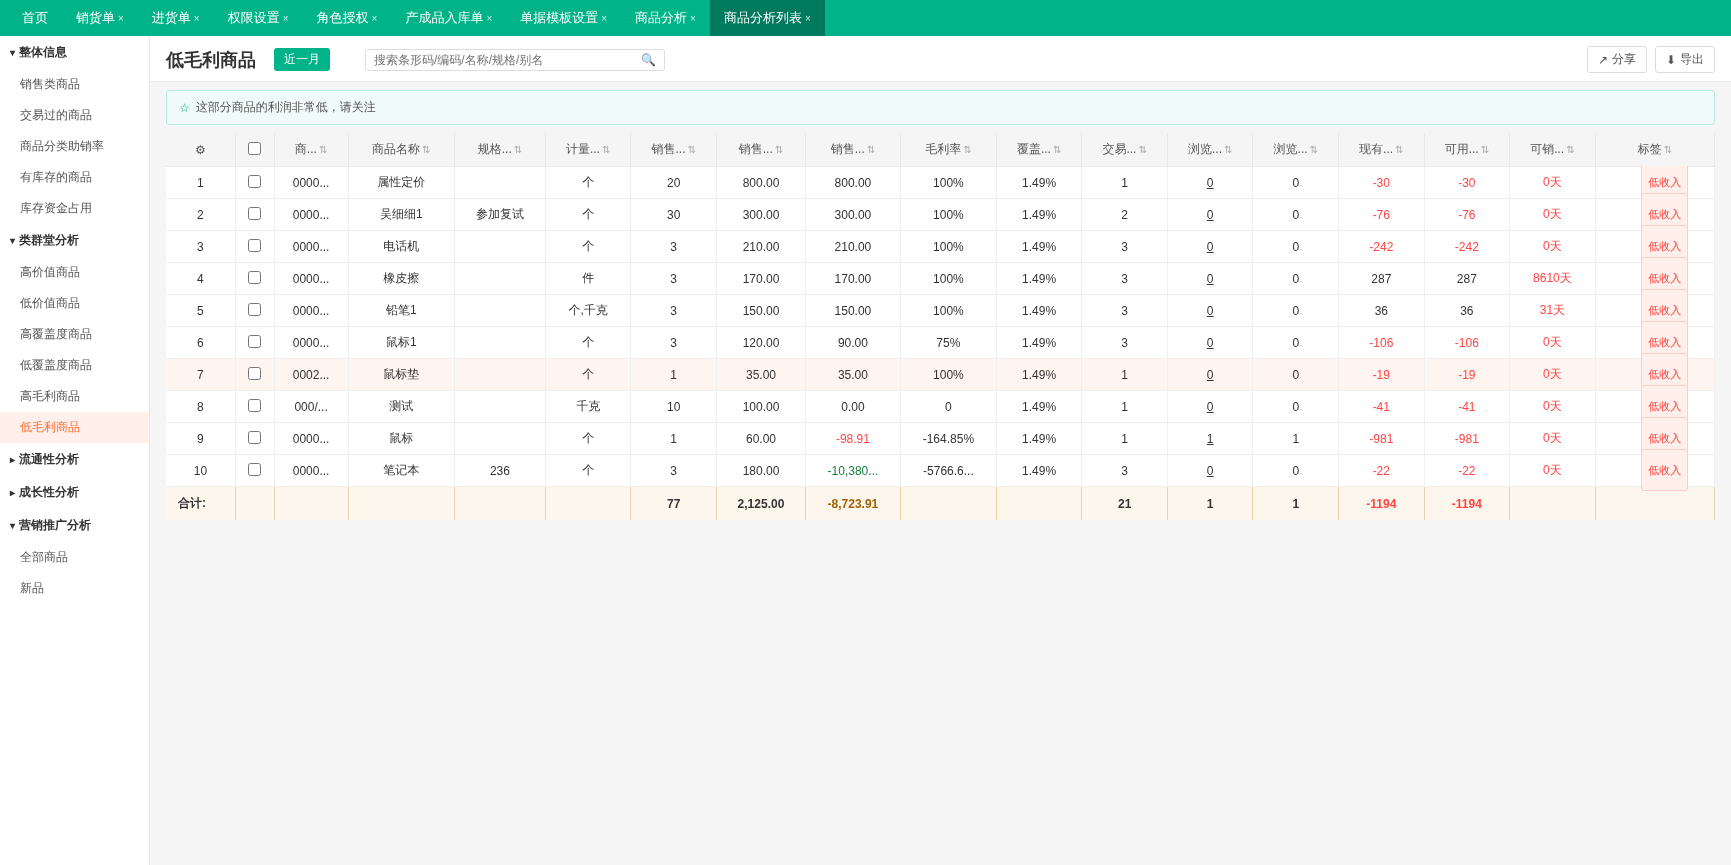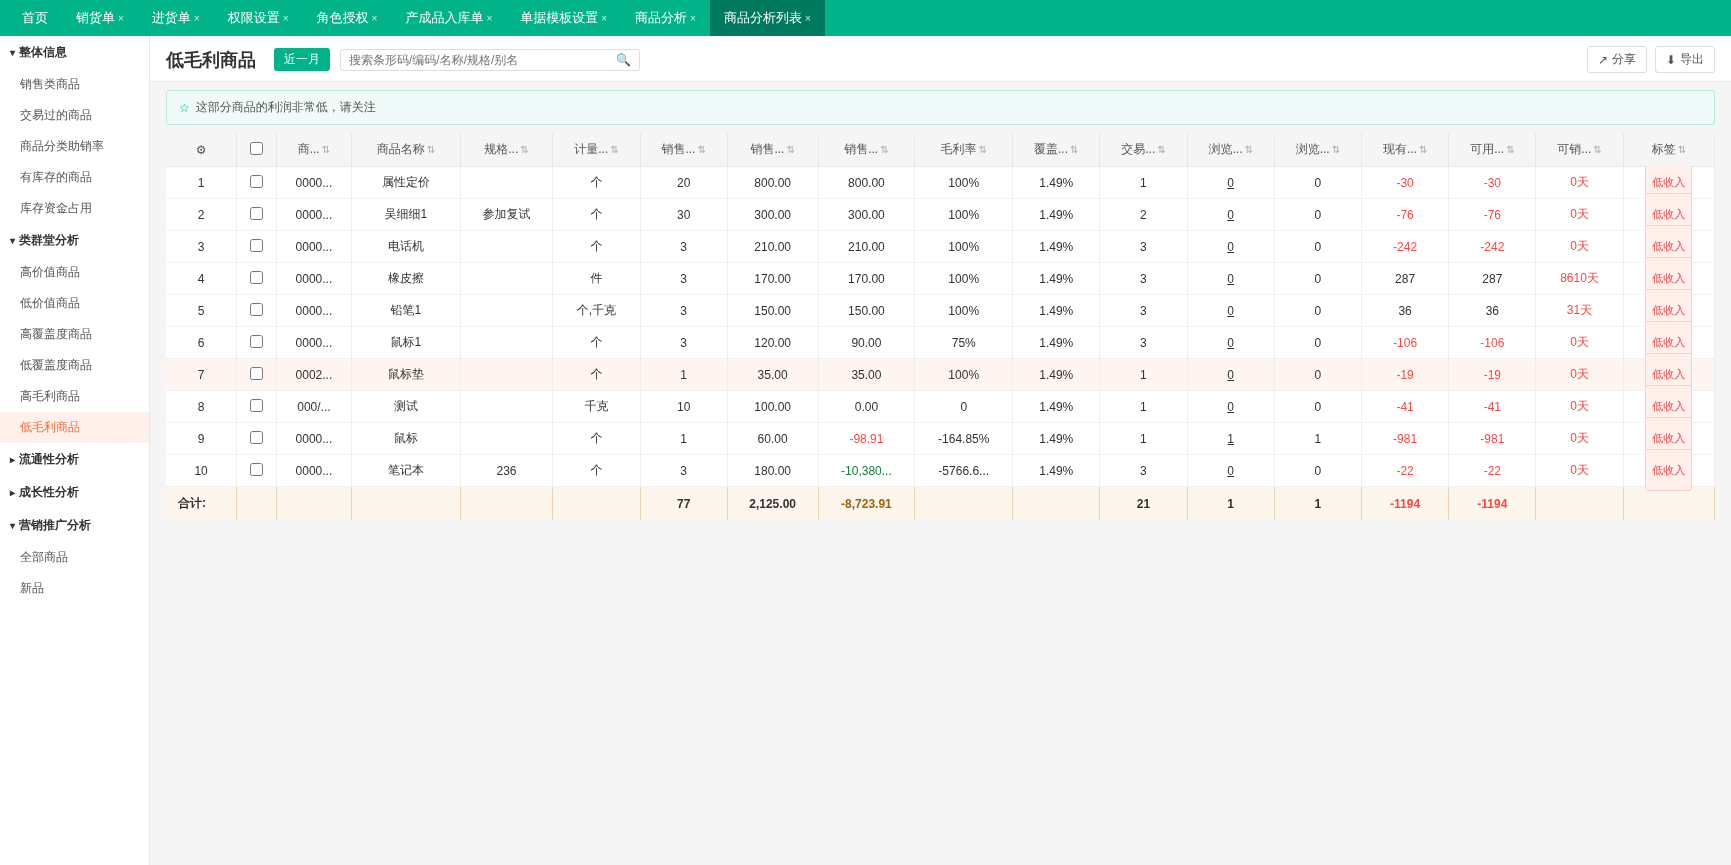--- a/index.html
+++ b/index.html
@@ -22,39 +22,39 @@
     .sidebar-item { padding: 7px 10px 7px 20px; color: #555; cursor: pointer; font-size: 12px; }
     .sidebar-item.active { background: #fff0eb; color: #ff6b35; }
 
     
     .main { flex: 1; display: flex; flex-direction: column; overflow: hidden; }
 
     
     .page-header { display: flex; align-items: center; padding: 10px 16px 8px; background: #fff; border-bottom: 1px solid #e8e8e8; gap: 10px; }
     .page-title { font-size: 18px; font-weight: bold; color: #333; margin-right: 8px; }
     .period-btn { background: #00b389; color: #fff; border: none; border-radius: 3px; padding: 3px 10px; cursor: pointer; font-size: 12px; }
-    .search-box { display: flex; align-items: center; border: 1px solid #ddd; border-radius: 3px; padding: 3px 8px; flex: 1; max-width: 300px; }
+    .search-box { display: flex; align-items: center; border: 1px solid #ddd; border-radius: 3px; padding: 3px 8px; flex: 1; max-width: 300px; margin-left: 25px; }
     .search-box input { border: none; outline: none; font-size: 12px; width: 100%; }
     .search-icon { color: #aaa; }
     .header-actions { margin-left: auto; display: flex; gap: 8px; }
     .action-btn { display: flex; align-items: center; gap: 4px; color: #555; cursor: pointer; font-size: 12px; border: 1px solid #ddd; padding: 4px 10px; border-radius: 3px; background: #fff; }
 
     
     .notice-bar { background: #f0faf8; border: 1px solid #b8eadf; margin: 8px 16px; padding: 8px 12px; border-radius: 3px; color: #555; font-size: 12px; display: flex; align-items: center; gap: 6px; }
     .notice-icon { color: #00b389; }
 
     
     .table-container { flex: 1; overflow: auto; padding: 0 16px; }
     table { width: 100%; border-collapse: collapse; background: #fff; font-size: 12px; }
     thead tr { background: #f5f5f5; }
     th { padding: 8px 6px; text-align: center; border-bottom: 1px solid #e8e8e8; border-right: 1px solid #e8e8e8; color: #555; font-weight: normal; white-space: nowrap; cursor: pointer; position: sticky; top: 0; background: #f5f5f5; z-index: 1; }
     th .sort-icon { margin-left: 2px; color: #aaa; font-size: 10px; }
     td { padding: 7px 6px; text-align: center; border-bottom: 1px solid #f0f0f0; border-right: 1px solid #f0f0f0; color: #333; white-space: nowrap; }
     tr.highlighted td { background: #fff5f0; }
-    .tag-badge { background: #fff0eb; color: #ff4444; border: 1px solid #ffccc7; border-radius: 3px; padding: 14px 6px; font-size: 11px; }
+    .tag-badge { background: #fff0eb; color: #ff4444; border: 1px solid #ffccc7; border-radius: 3px; padding: 14px 6px; font-size: 11px; margin-left: 20px; }
     .underline { text-decoration: underline; color: #333; }
     .red-text { color: #ff4444; }
     .footer-row td { background: #fdf6ec !important; font-weight: bold; border-bottom: none; }
 
     
     .pagination-bar { background: #fff; border-top: 1px solid #e8e8e8; padding: 8px 16px; display: flex; align-items: center; justify-content: flex-end; gap: 8px; font-size: 12px; color: #555; }
     .page-size-select { border: 1px solid #ddd; border-radius: 3px; padding: 2px 6px; font-size: 12px; }
     .page-btn { border: 1px solid #ddd; background: #fff; border-radius: 3px; padding: 2px 8px; cursor: pointer; color: #555; }
     .page-input { border: 1px solid #ddd; border-radius: 3px; padding: 2px 4px; width: 40px; text-align: center; font-size: 12px; }
 

